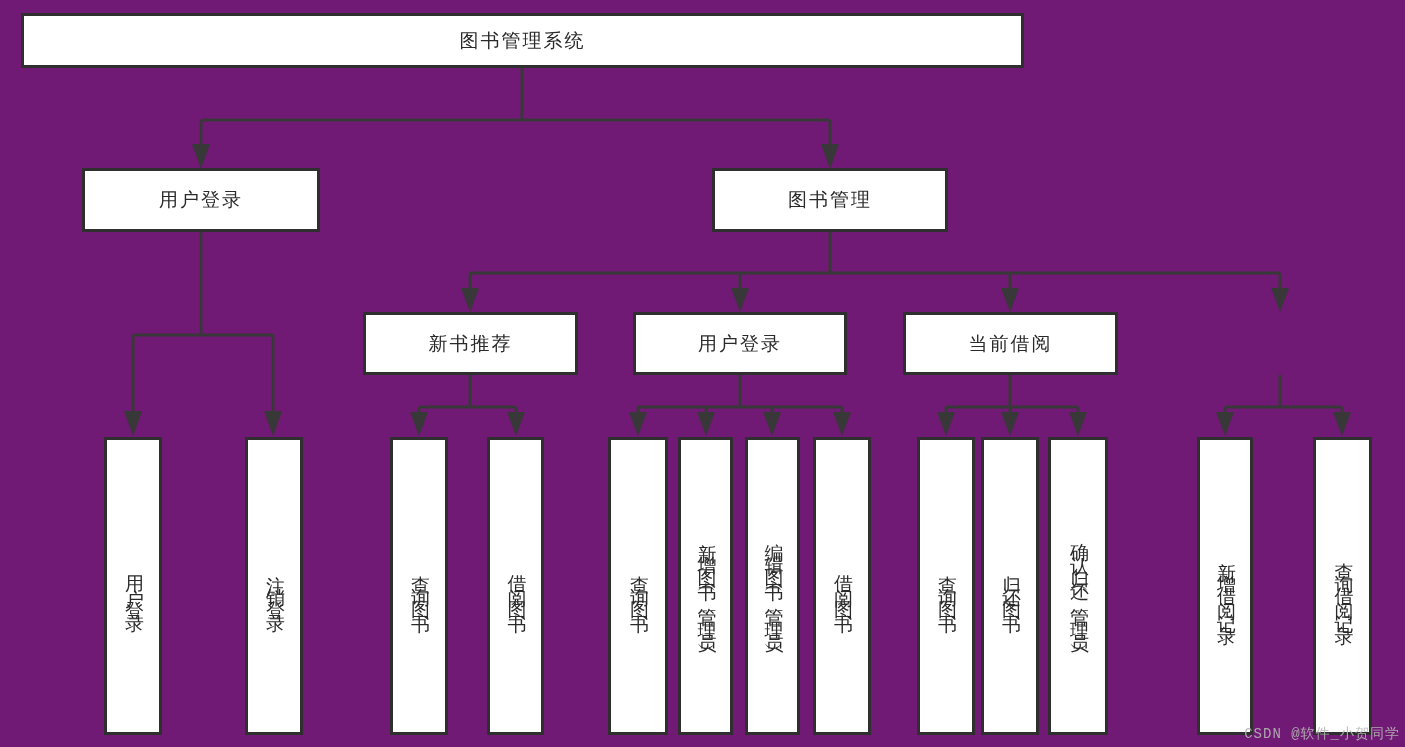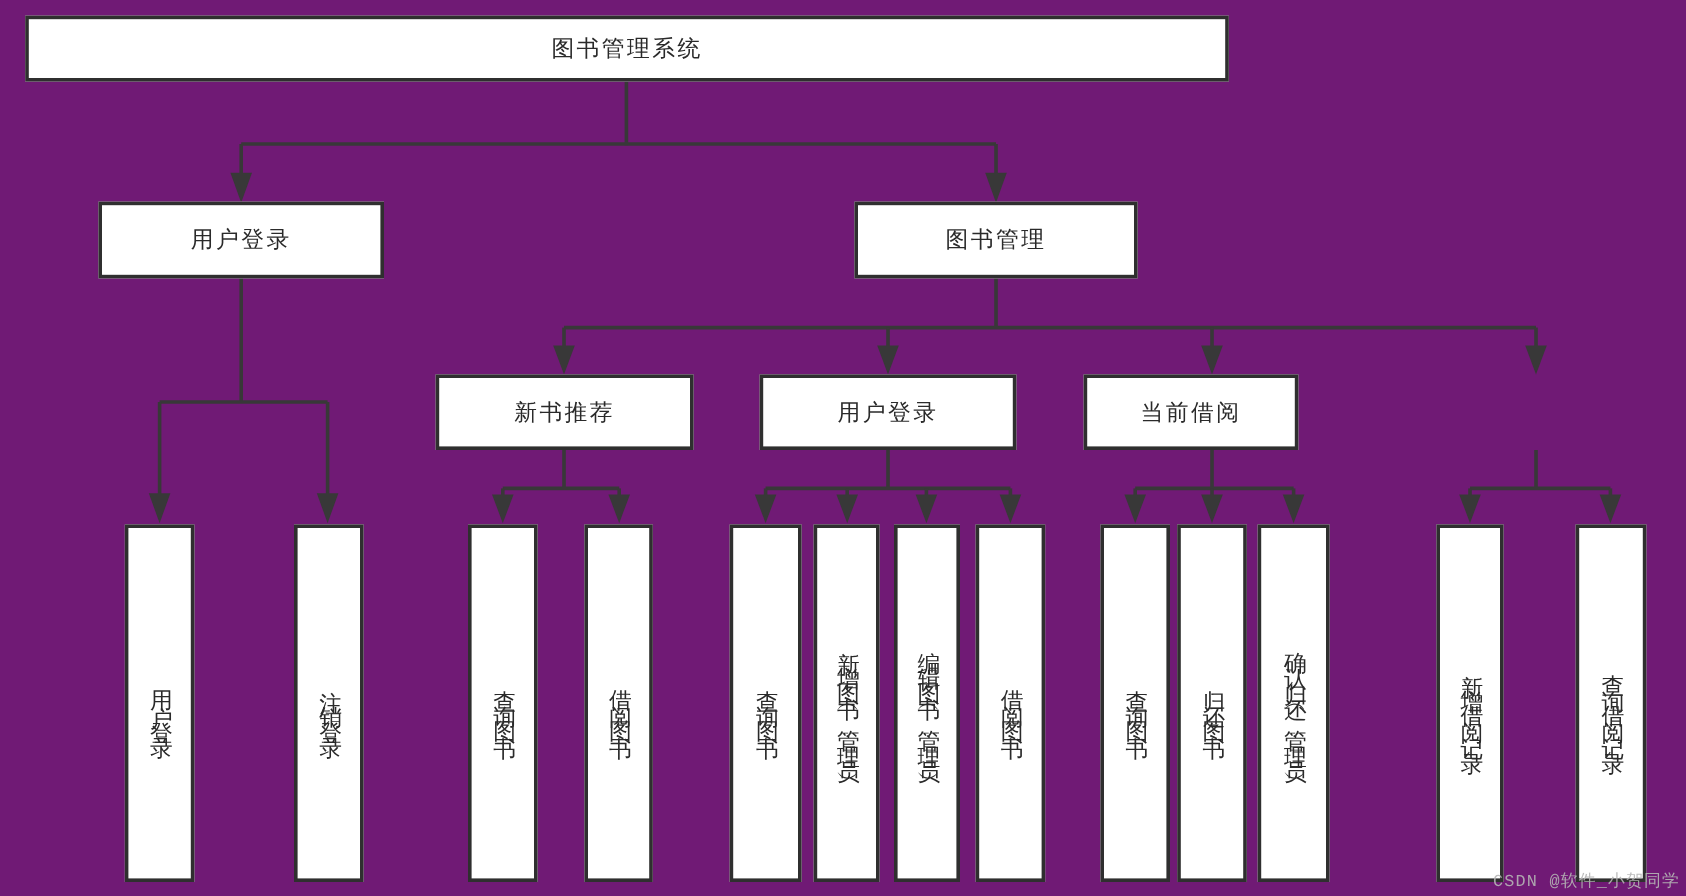--- a/index.html
+++ b/index.html
@@ -126,21 +126,21 @@
   <div class="box" style="left:363px;top:312px;width:215px;height:63px">
     <span class="lbl">新书推荐</span>
   </div>
 
   <div class="box" style="left:712px;top:168px;width:236px;height:64px">
     <span class="lbl">图书管理</span>
   </div>
   <div class="box" style="left:633px;top:312px;width:214px;height:63px">
     <span class="lbl">用户登录</span>
   </div>
-  <div class="box" style="left:903px;top:312px;width:179px;height:63px">
+  <div class="box" style="left:903px;top:312px;width:215px;height:63px">
     <span class="lbl">当前借阅</span>
   </div>
 
   <div class="box vbox" style="left:104px;top:437px;width:58px;height:298px">
     <span class="lbl">用户登录</span>
   </div>
   <div class="box vbox" style="left:245px;top:437px;width:58px;height:298px">
     <span class="lbl">注销登录</span>
   </div>
 

